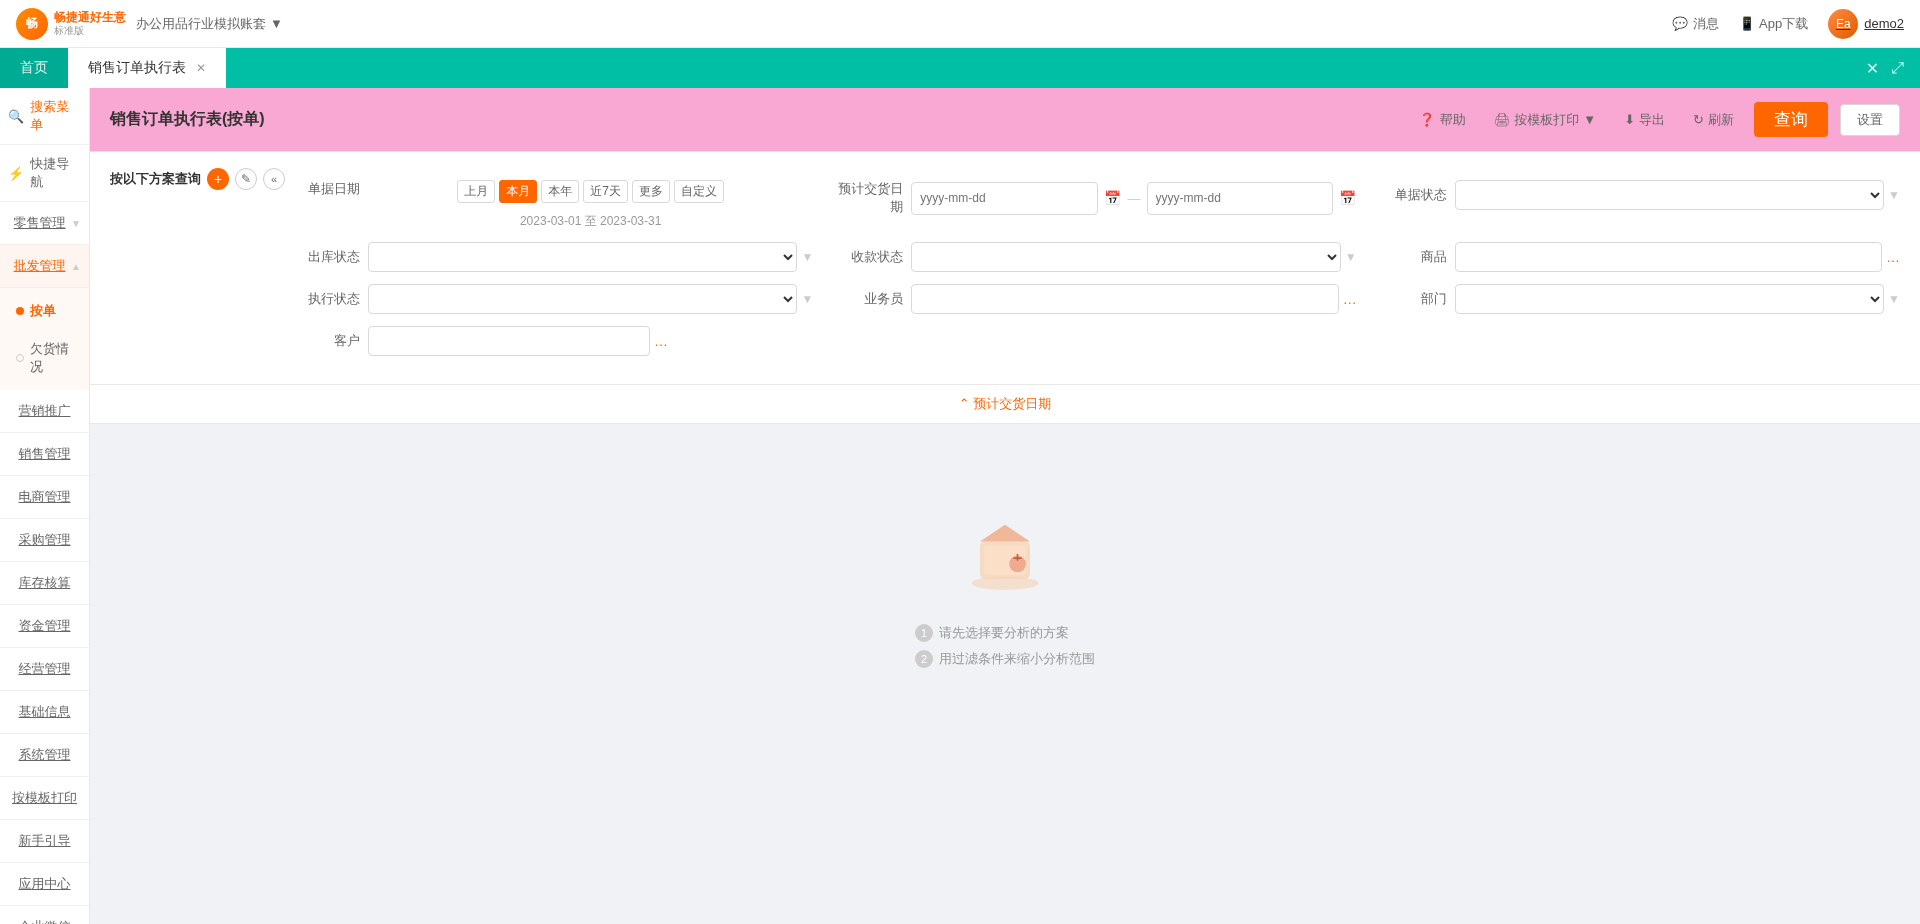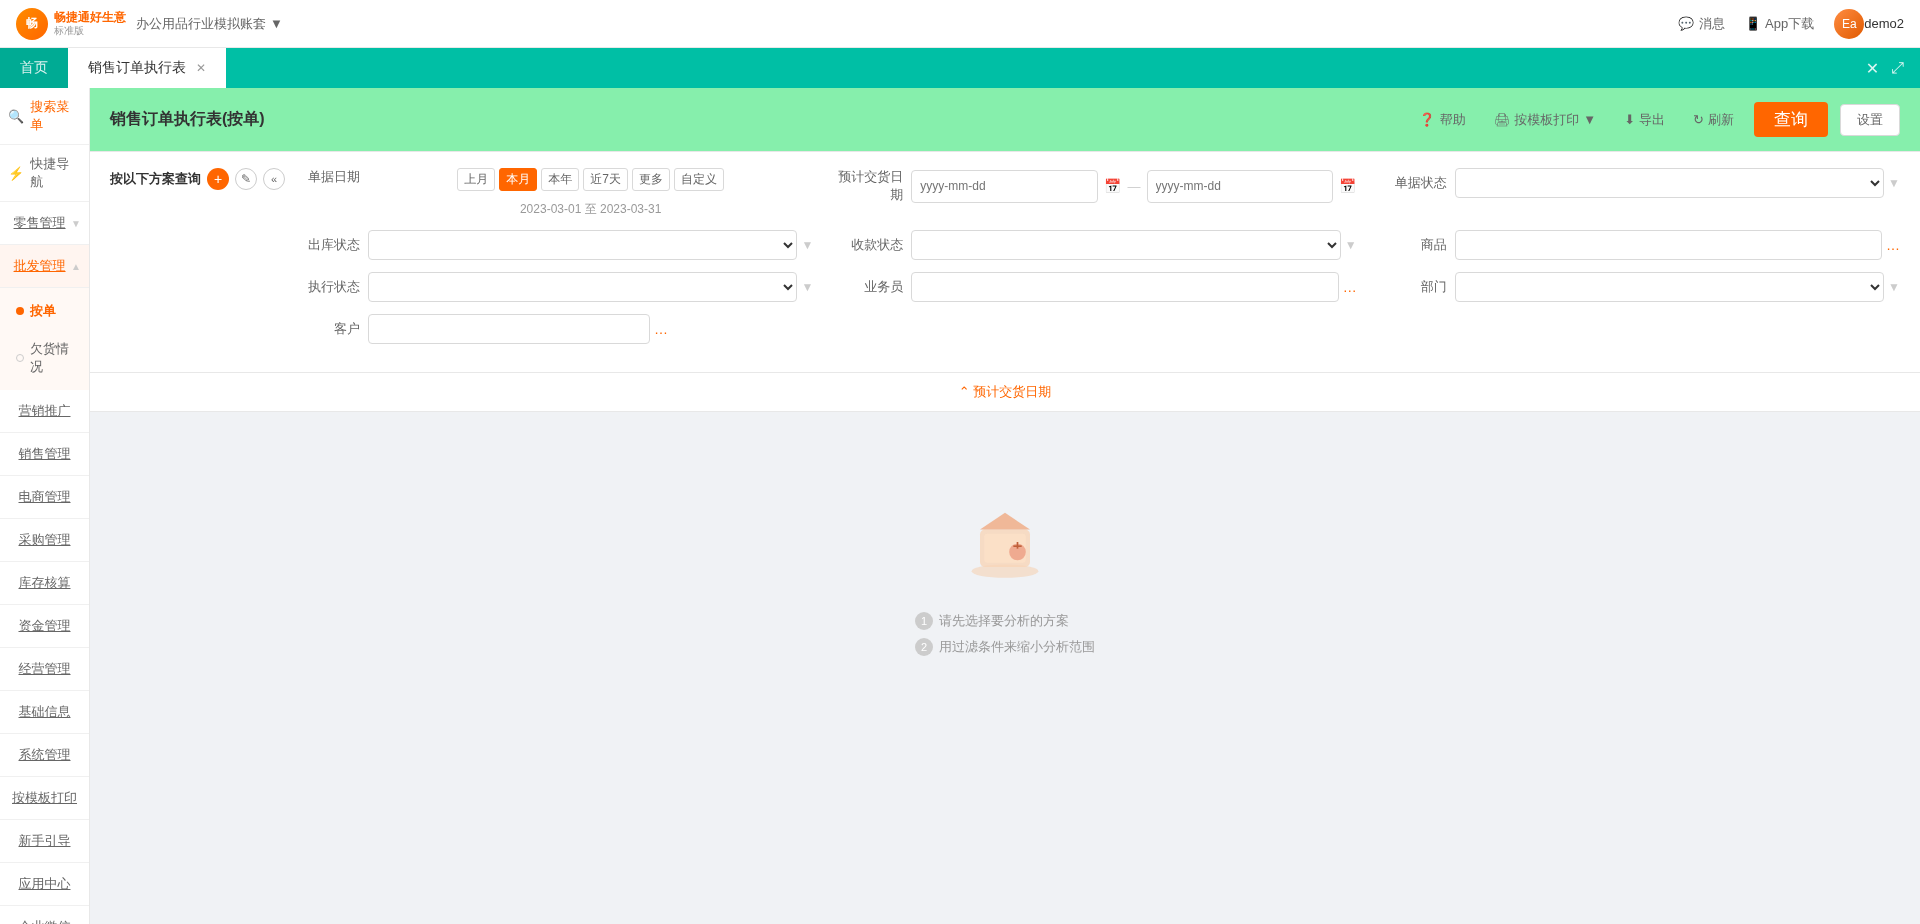--- a/index.html
+++ b/index.html
@@ -62,21 +62,23 @@
       display: flex;
       align-items: center;
       gap: 4px;
       color: #666;
       font-size: 13px;
       cursor: pointer;
     }
     .avatar-area {
       display: flex;
       align-items: center;
-      cursor: pointer;
+      gap: 6px;
+      cursor: pointer;
+      text-decoration: underline;
     }
     .avatar-img {
       width: 30px;
       height: 30px;
       border-radius: 50%;
       background: linear-gradient(135deg, #ff8c42, #e05a00);
       display: flex;
       align-items: center;
       justify-content: center;
       color: #fff;
@@ -200,21 +202,21 @@
       background: #f0f2f5;
       padding: 0;
     }
 
     
     .page-container {
       background: #f0f2f5;
       min-height: 100%;
     }
     .page-header {
-      background: #86efac;
+      background: #f9a8d4;
       padding: 14px 20px;
       display: flex;
       align-items: center;
       justify-content: space-between;
       border-bottom: 1px solid #e8e8e8;
     }
     .page-title {
       font-size: 16px;
       font-weight: bold;
       color: #333;
@@ -321,20 +323,21 @@
       flex-shrink: 0;
     }
 
     .filter-content {
       flex: 1;
     }
     .filter-grid {
       display: grid;
       grid-template-columns: 1fr 1fr 1fr;
       gap: 12px 20px;
+      margin-top: 12px;
     }
     .filter-item {
       display: flex;
       align-items: center;
       gap: 8px;
     }
     .filter-label {
       width: 70px;
       flex-shrink: 0;
       color: #666;

